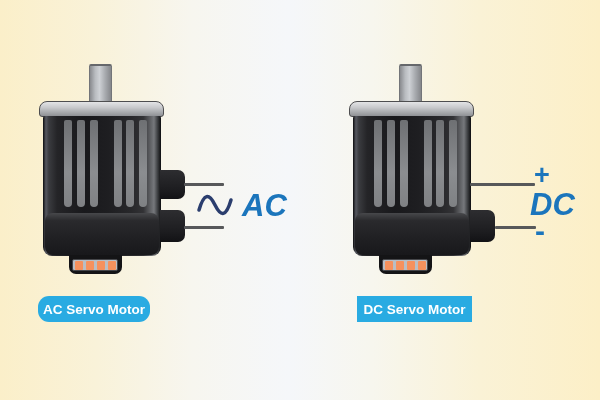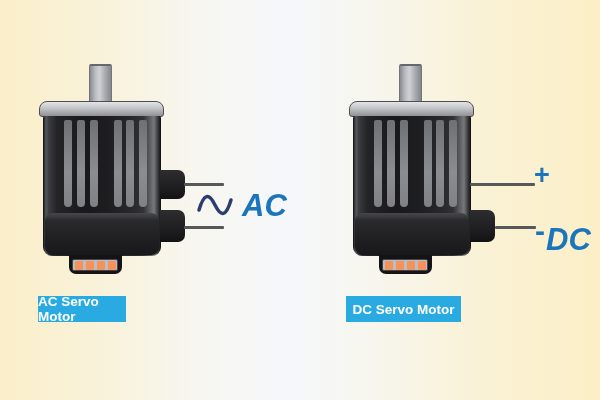--- a/index.html
+++ b/index.html
@@ -50,30 +50,30 @@
   .wire{position:absolute;height:3px;background:#57585a;border-radius:1px;}
   .ac .wire.w1{left:172px;top:183px;width:40px;}
   .ac .wire.w2{left:172px;top:226px;width:40px;}
   .dc .wire.w1{left:148px;top:183px;width:65px;}
   .dc .wire.w2{left:173px;top:226px;width:41px;}
   
   .sine{position:absolute;left:184px;top:191px;width:38px;height:28px;}
   .power-text{position:absolute;color:#1b75bc;font-weight:700;font-style:italic;
     font-size:31px;line-height:28px;letter-spacing:0px;}
   .ac .power-text{left:230px;top:192px;}
-  .dc .power-text{left:224px;top:191px;margin-top:35px;}
+  .dc .power-text{left:208px;top:191px;}
   .terminal-sign{position:absolute;color:#1b75bc;font-weight:700;line-height:1;}
   .plus{left:212px;top:162px;font-size:27px;}
   .minus{left:213px;top:216px;font-size:30px;line-height:30px;}
   
   .label{position:absolute;top:296px;height:26px;background:#29abe2;
     color:#ffffff;font-weight:700;font-size:13.5px;
     display:flex;align-items:center;justify-content:center;}
-  .ac .label{left:26px;width:88px;}
-  .dc .label{left:24px;width:115px;}
+  .ac .label{left:26px;width:112px;border-radius:11px;}
+  .dc .label{left:35px;width:115px;}
 </style>
 </head>
 <body>
 
 <div id="stage">
 
   <div class="motor-group ac">
     <div class="shaft"></div>
     <div class="cap"></div>
     <div class="mbody">

